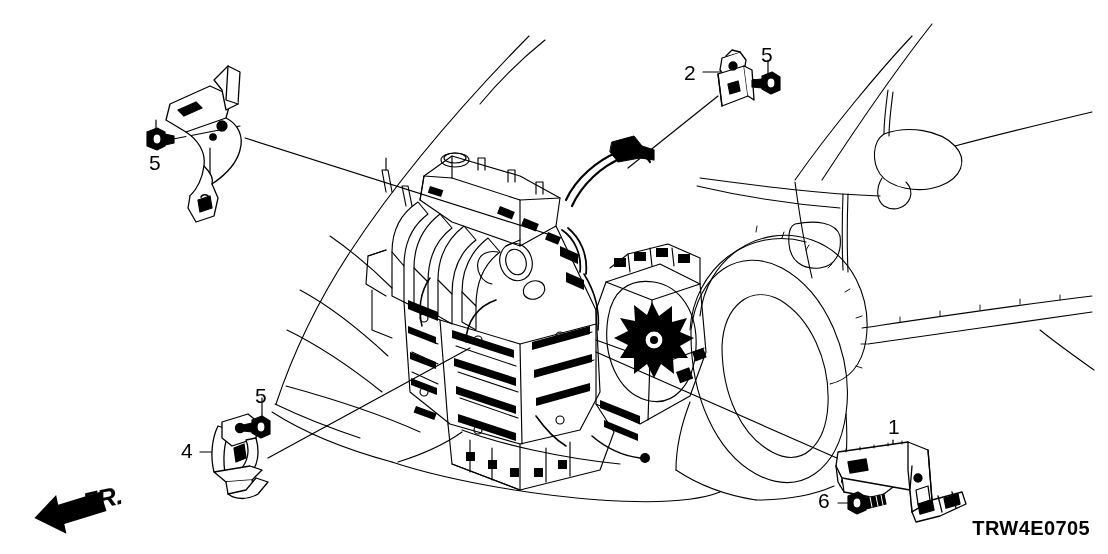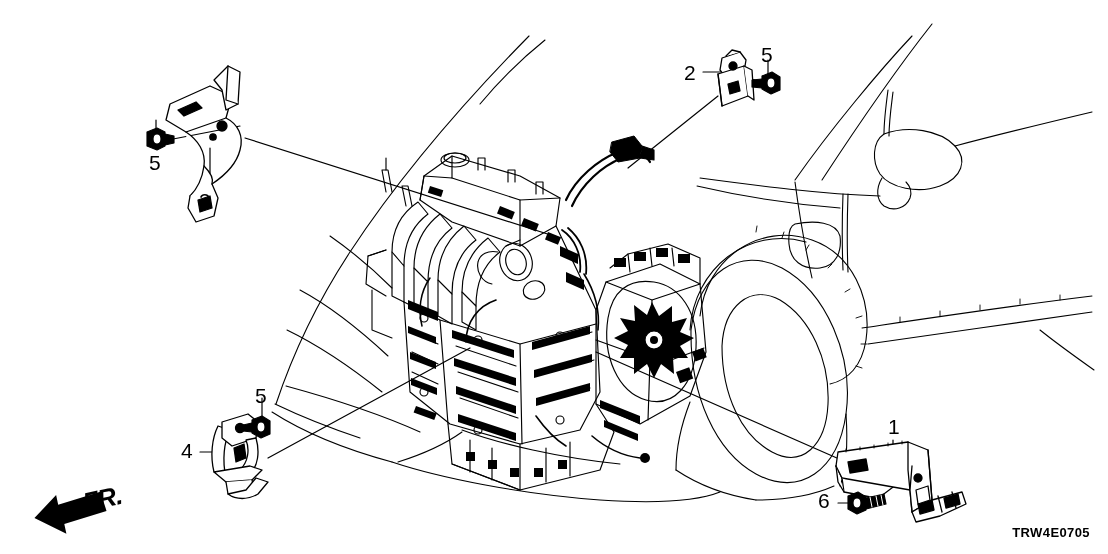--- a/index.html
+++ b/index.html
@@ -4,21 +4,21 @@
 <style>
   html,body{margin:0;padding:0;background:#ffffff;}
   body{width:1108px;height:554px;overflow:hidden;
        font-family:"Liberation Sans", sans-serif;color:#000;}
   #stage{position:relative;width:1108px;height:554px;background:#fff;}
   svg.layer{position:absolute;left:0;top:0;width:1108px;height:554px;}
   .callout{position:absolute;font-family:"Liberation Sans", sans-serif;
            font-size:21px;font-weight:400;color:#000;line-height:1;
            white-space:nowrap;user-select:none;}
   #diagram-code{position:absolute;right:18px;bottom:14px;
-           font-family:"Liberation Sans", sans-serif;font-size:13px;
+           font-family:"Liberation Sans", sans-serif;font-size:20px;
            font-weight:700;letter-spacing:.4px;color:#000;}
   #fr-label{position:absolute;left:30px;top:482px;width:105px;height:58px;}
   #fr-text{position:absolute;left:50px;top:6px;font-size:26px;font-weight:700;
            font-style:italic;font-family:"Liberation Sans", sans-serif;
            transform:rotate(-12deg);transform-origin:left top;letter-spacing:-1px;}
 </style>
 </head>
 <body>
 
 <div id="stage">

